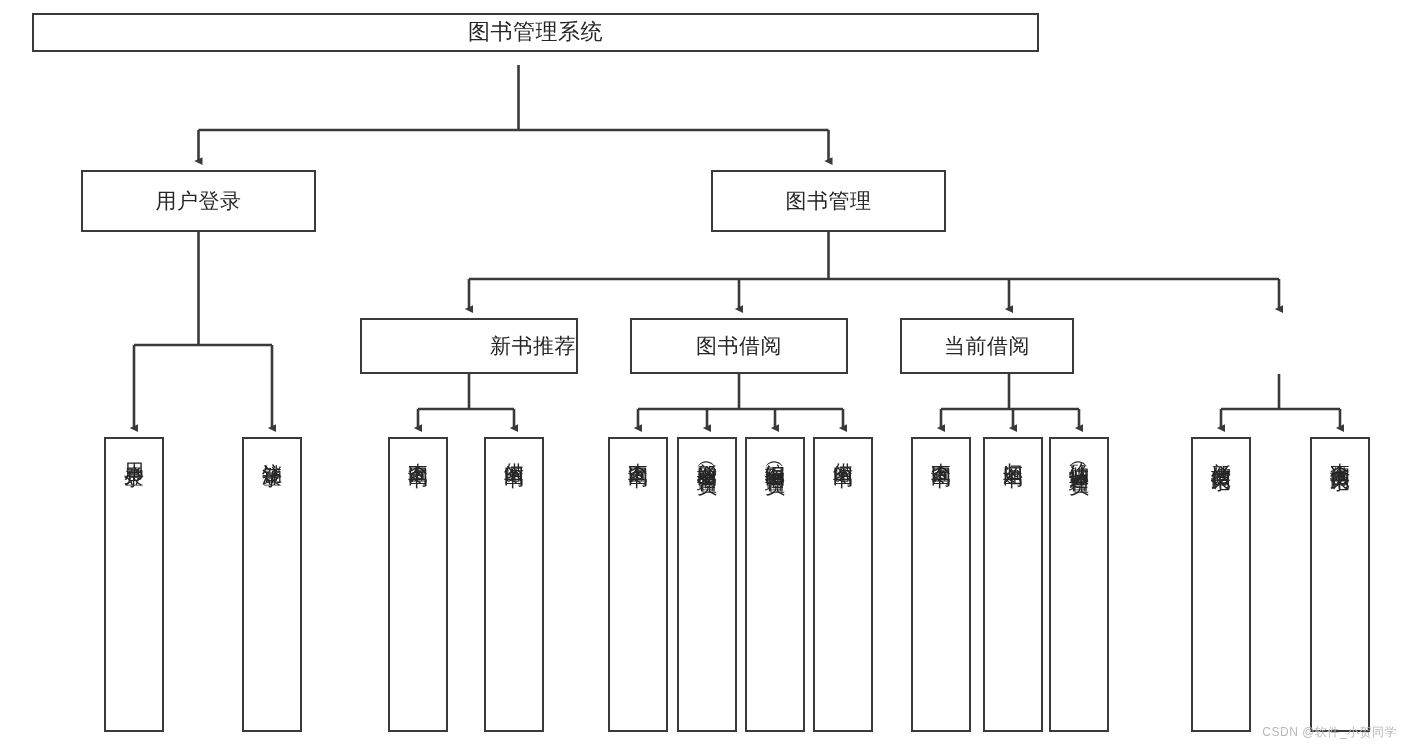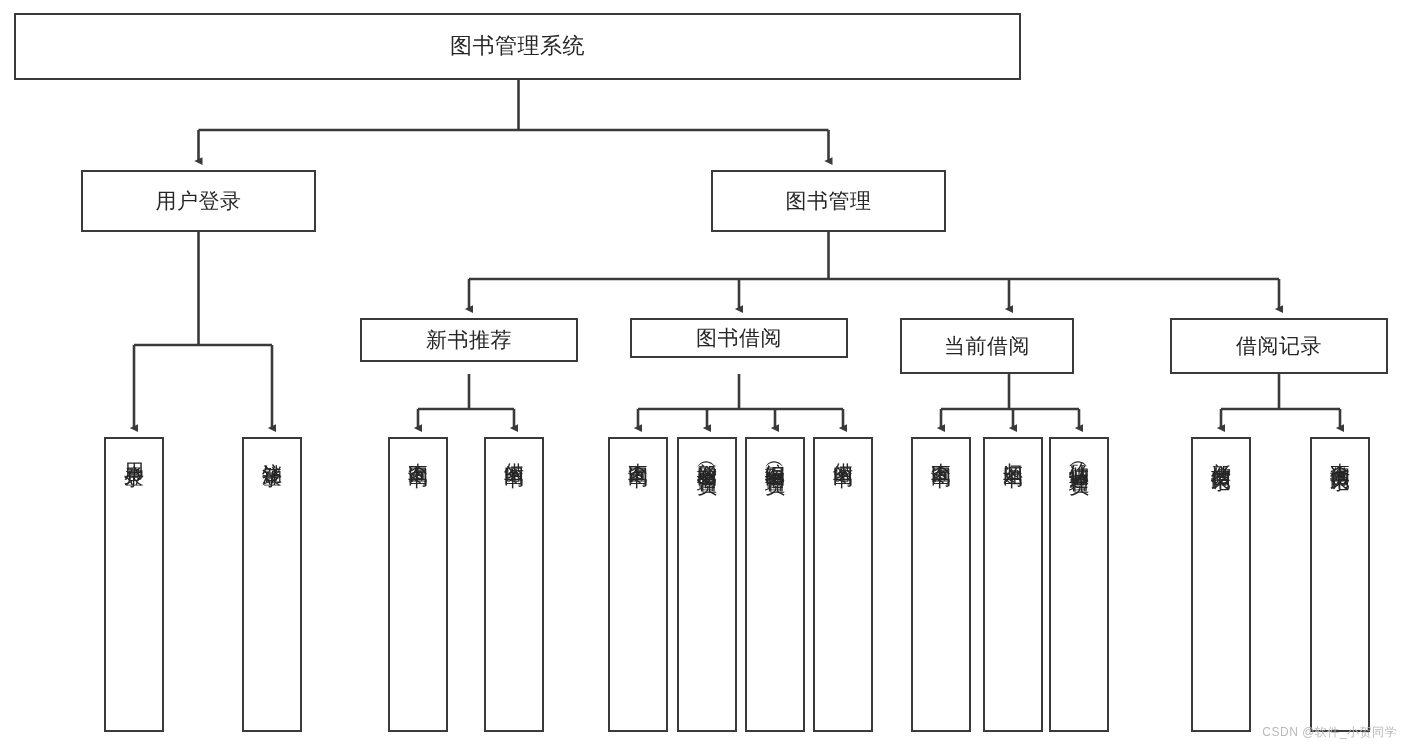--- a/index.html
+++ b/index.html
@@ -114,42 +114,39 @@
         <path d="M941,409 L941,428" marker-end="url(#arrowhead)"></path>
         <path d="M1013,409 L1013,428" marker-end="url(#arrowhead)"></path>
         <path d="M1079,409 L1079,428" marker-end="url(#arrowhead)"></path>
         <path d="M1279,374 L1279,409"></path>
         <path d="M1221,409 L1340,409"></path>
         <path d="M1221,409 L1221,428" marker-end="url(#arrowhead)"></path>
         <path d="M1340,409 L1340,428" marker-end="url(#arrowhead)"></path>
       </g>
   </svg>
 
-  <div class="node root horiz" style="left: 14px; top: 13px; width: 1007px; height: 67px;">
+  <div class="node root horiz" style="left: 32px; top: 13px; width: 1007px; height: 39px;">
     <span class="htext">图书管理系统</span>
   </div>
 
   <div class="node horiz" style="left: 81px; top: 170px; width: 235px; height: 62px;">
     <span class="htext">用户登录</span>
   </div>
   <div class="node horiz" style="left: 711px; top: 170px; width: 235px; height: 62px;">
     <span class="htext">图书管理</span>
   </div>
 
-  <div class="node horiz" style="left: 360px; top: 318px; width: 218px; height: 44px;">
+  <div class="node horiz" style="left: 360px; top: 318px; width: 218px; height: 56px; justify-content: flex-end;">
     <span class="htext">新书推荐</span>
   </div>
-  <div class="node horiz" style="left: 630px; top: 318px; width: 218px; height: 40px;">
+  <div class="node horiz" style="left: 630px; top: 318px; width: 218px; height: 56px;">
     <span class="htext">图书借阅</span>
   </div>
   <div class="node horiz" style="left: 900px; top: 318px; width: 174px; height: 56px;">
     <span class="htext">当前借阅</span>
-  </div>
-  <div class="node horiz" style="left: 1170px; top: 318px; width: 218px; height: 56px;">
-    <span class="htext">借阅记录</span>
   </div>
 
   <div class="node leaf" style="left: 104px; top: 437px; width: 60px; height: 295px;">
     <span class="vtext">用户登录</span>
   </div>
   <div class="node leaf" style="left: 242px; top: 437px; width: 60px; height: 295px;">
     <span class="vtext">注销登录</span>
   </div>
   <div class="node leaf" style="left: 388px; top: 437px; width: 60px; height: 295px;">
     <span class="vtext">查询图书</span>

